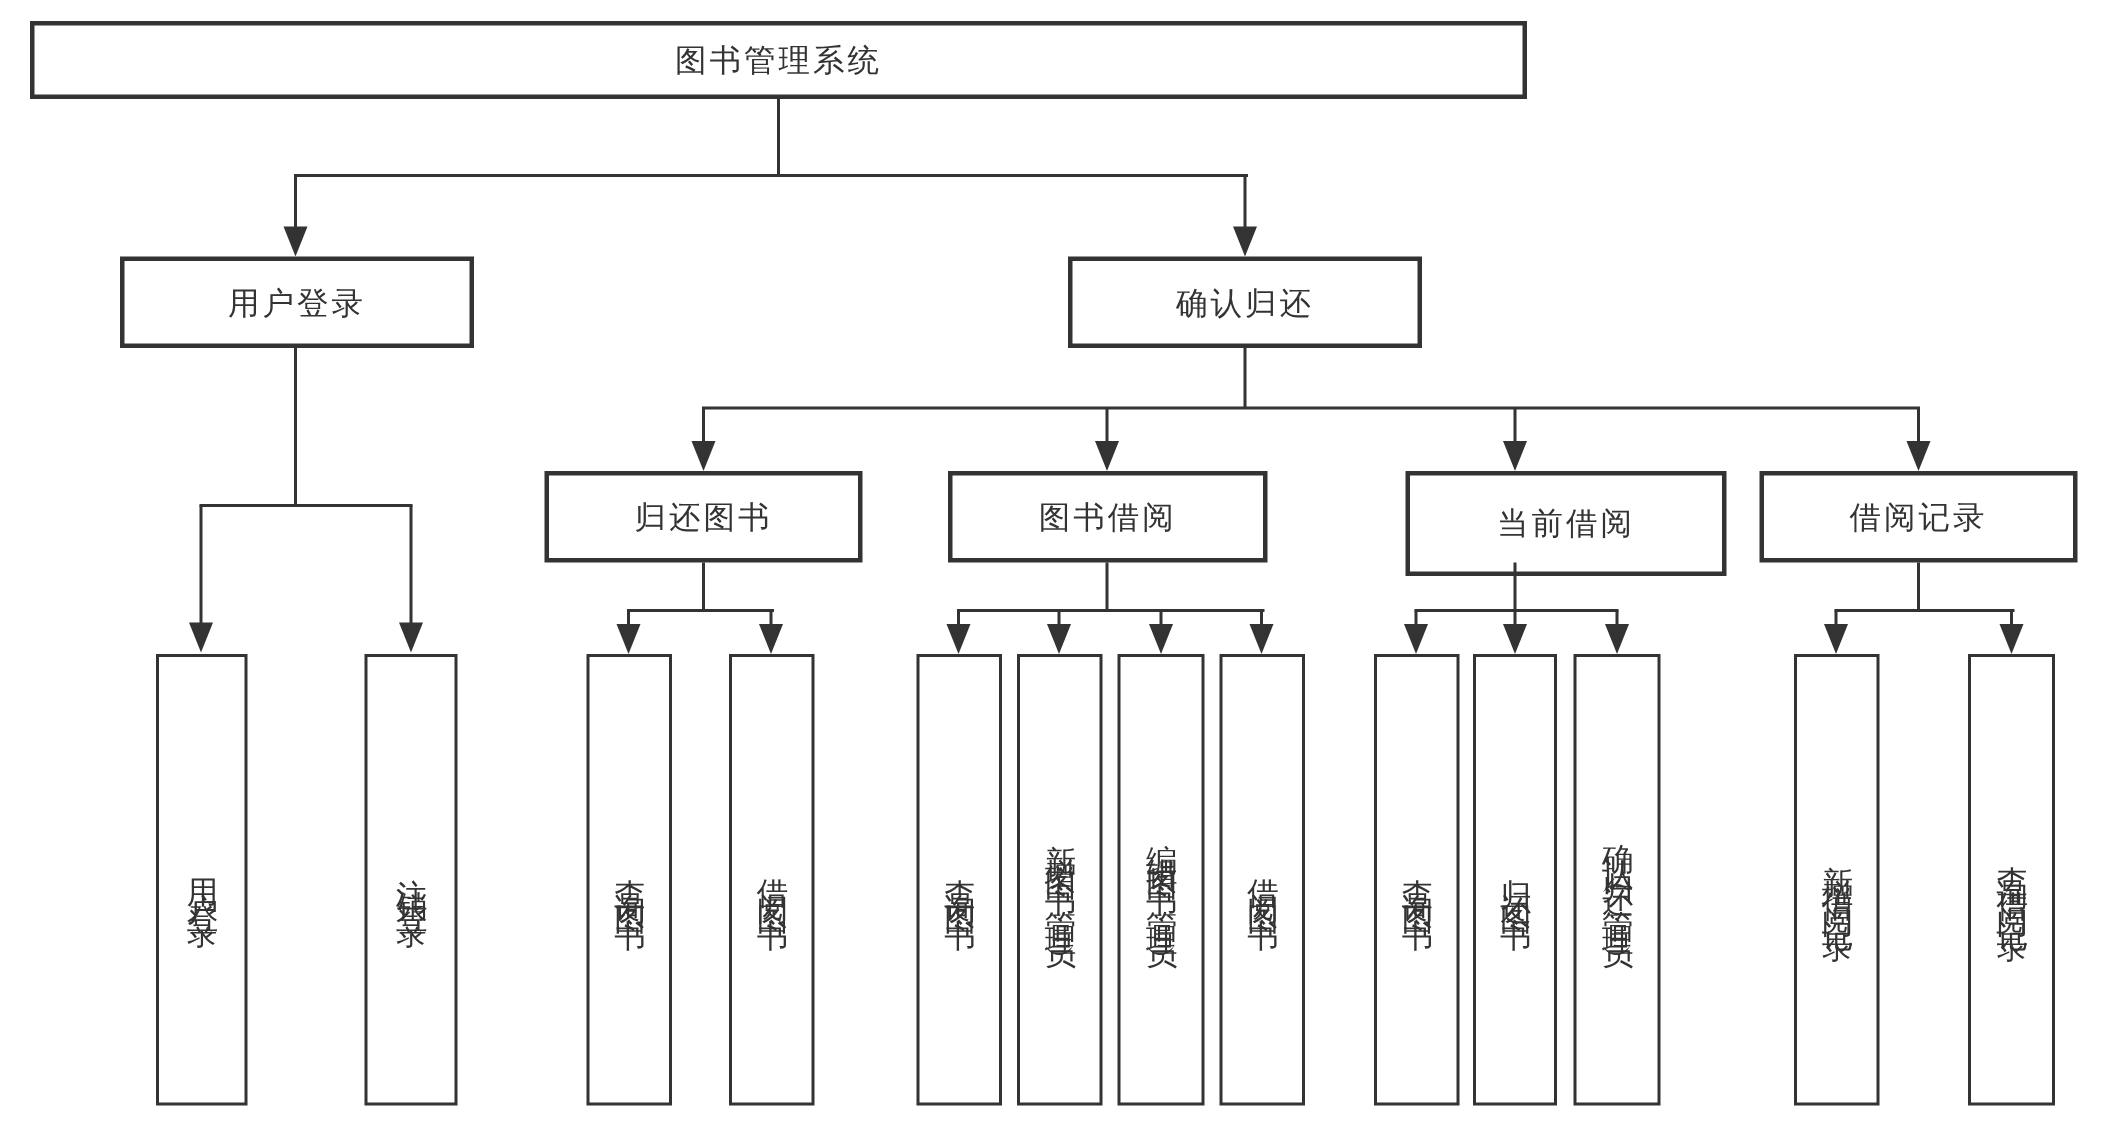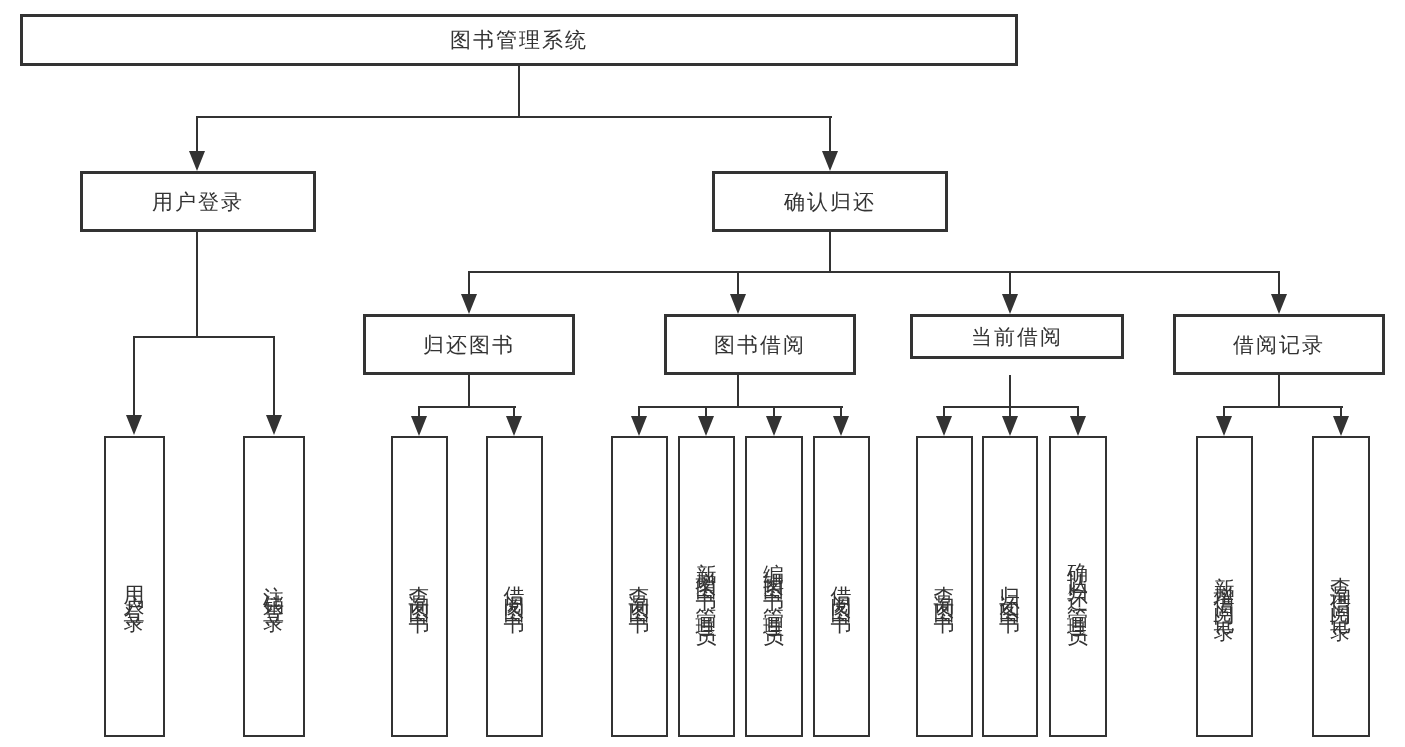--- a/index.html
+++ b/index.html
@@ -91,24 +91,24 @@
   <div class="line" style="left:737px; top:272px; width:2px; height:23px;"></div>
   <div class="arrow" style="left:730px; top:294px;"></div>
   <div class="line" style="left:1009px; top:272px; width:2px; height:23px;"></div>
   <div class="arrow" style="left:1002px; top:294px;"></div>
   <div class="line" style="left:1278px; top:272px; width:2px; height:23px;"></div>
   <div class="arrow" style="left:1271px; top:294px;"></div>
 
   <div class="box hbox" style="left:363px; top:314px; width:212px; height:61px;">
     <span class="label">归还图书</span>
   </div>
-  <div class="box hbox" style="left:632px; top:314px; width:192px; height:61px;margin-left:32px;">
+  <div class="box hbox" style="left:632px; top:314px; width:213px; height:61px;">
     <span class="label">图书借阅</span>
   </div>
-  <div class="box hbox" style="left:910px; top:314px; width:214px; height:45px;">
+  <div class="box hbox" style="left:937px; top:314px; width:214px; height:70px;">
     <span class="label">当前借阅</span>
   </div>
   <div class="box hbox" style="left:1173px; top:314px; width:212px; height:61px;">
     <span class="label">借阅记录</span>
   </div>
 
   <div class="line" style="left:468px; top:375px; width:2px; height:33px;"></div>
   <div class="line" style="left:418px; top:406px; width:98px; height:2px;"></div>
   <div class="line" style="left:418px; top:407px; width:2px; height:10px;"></div>
   <div class="arrow" style="left:411px; top:416px;"></div>

